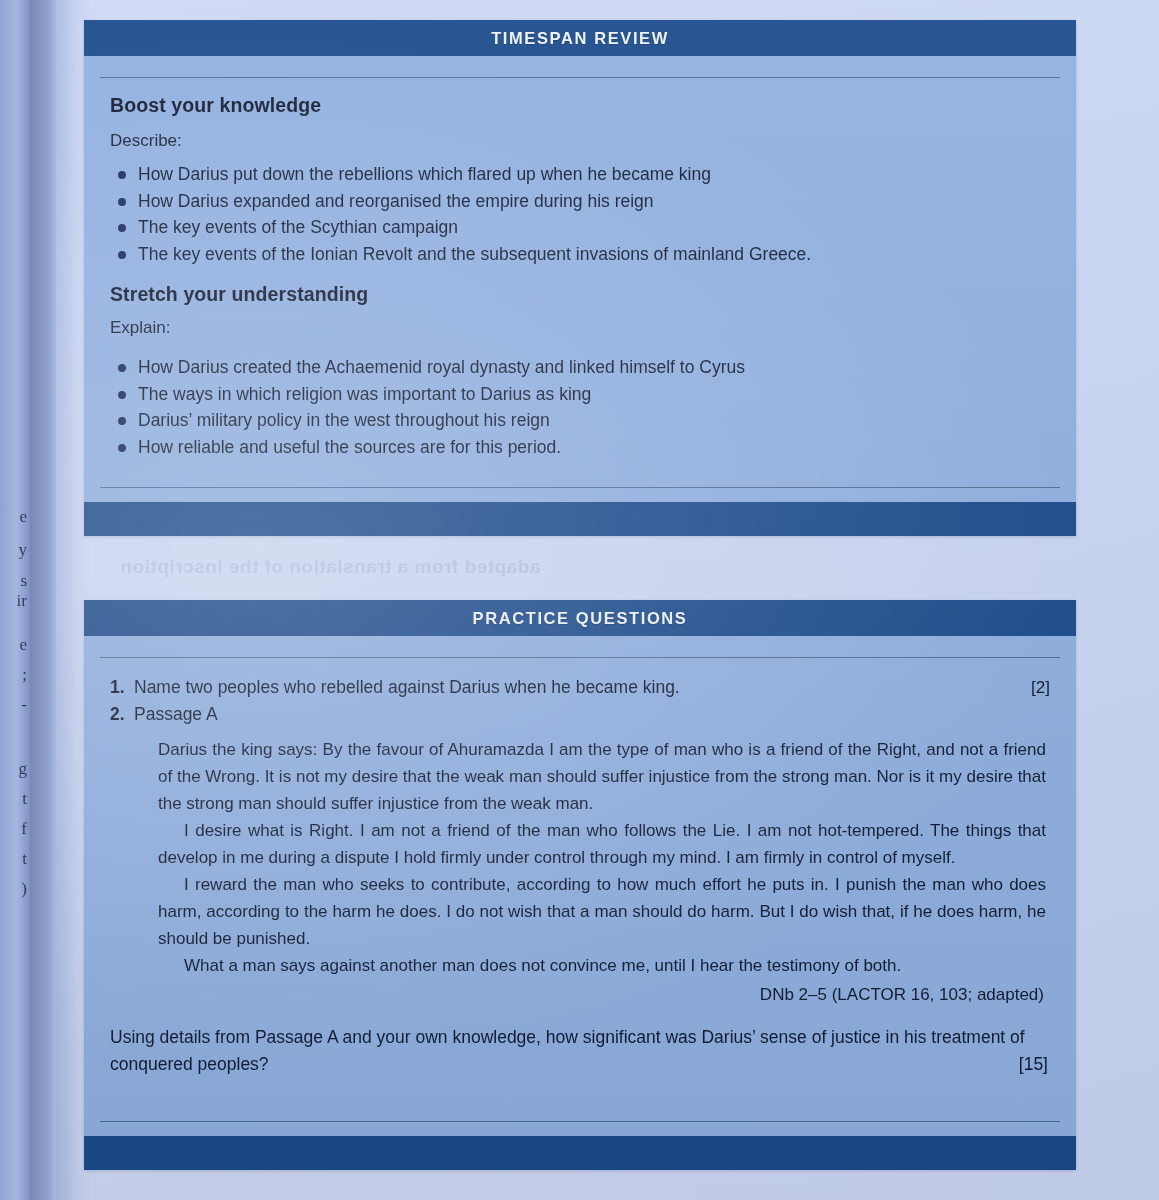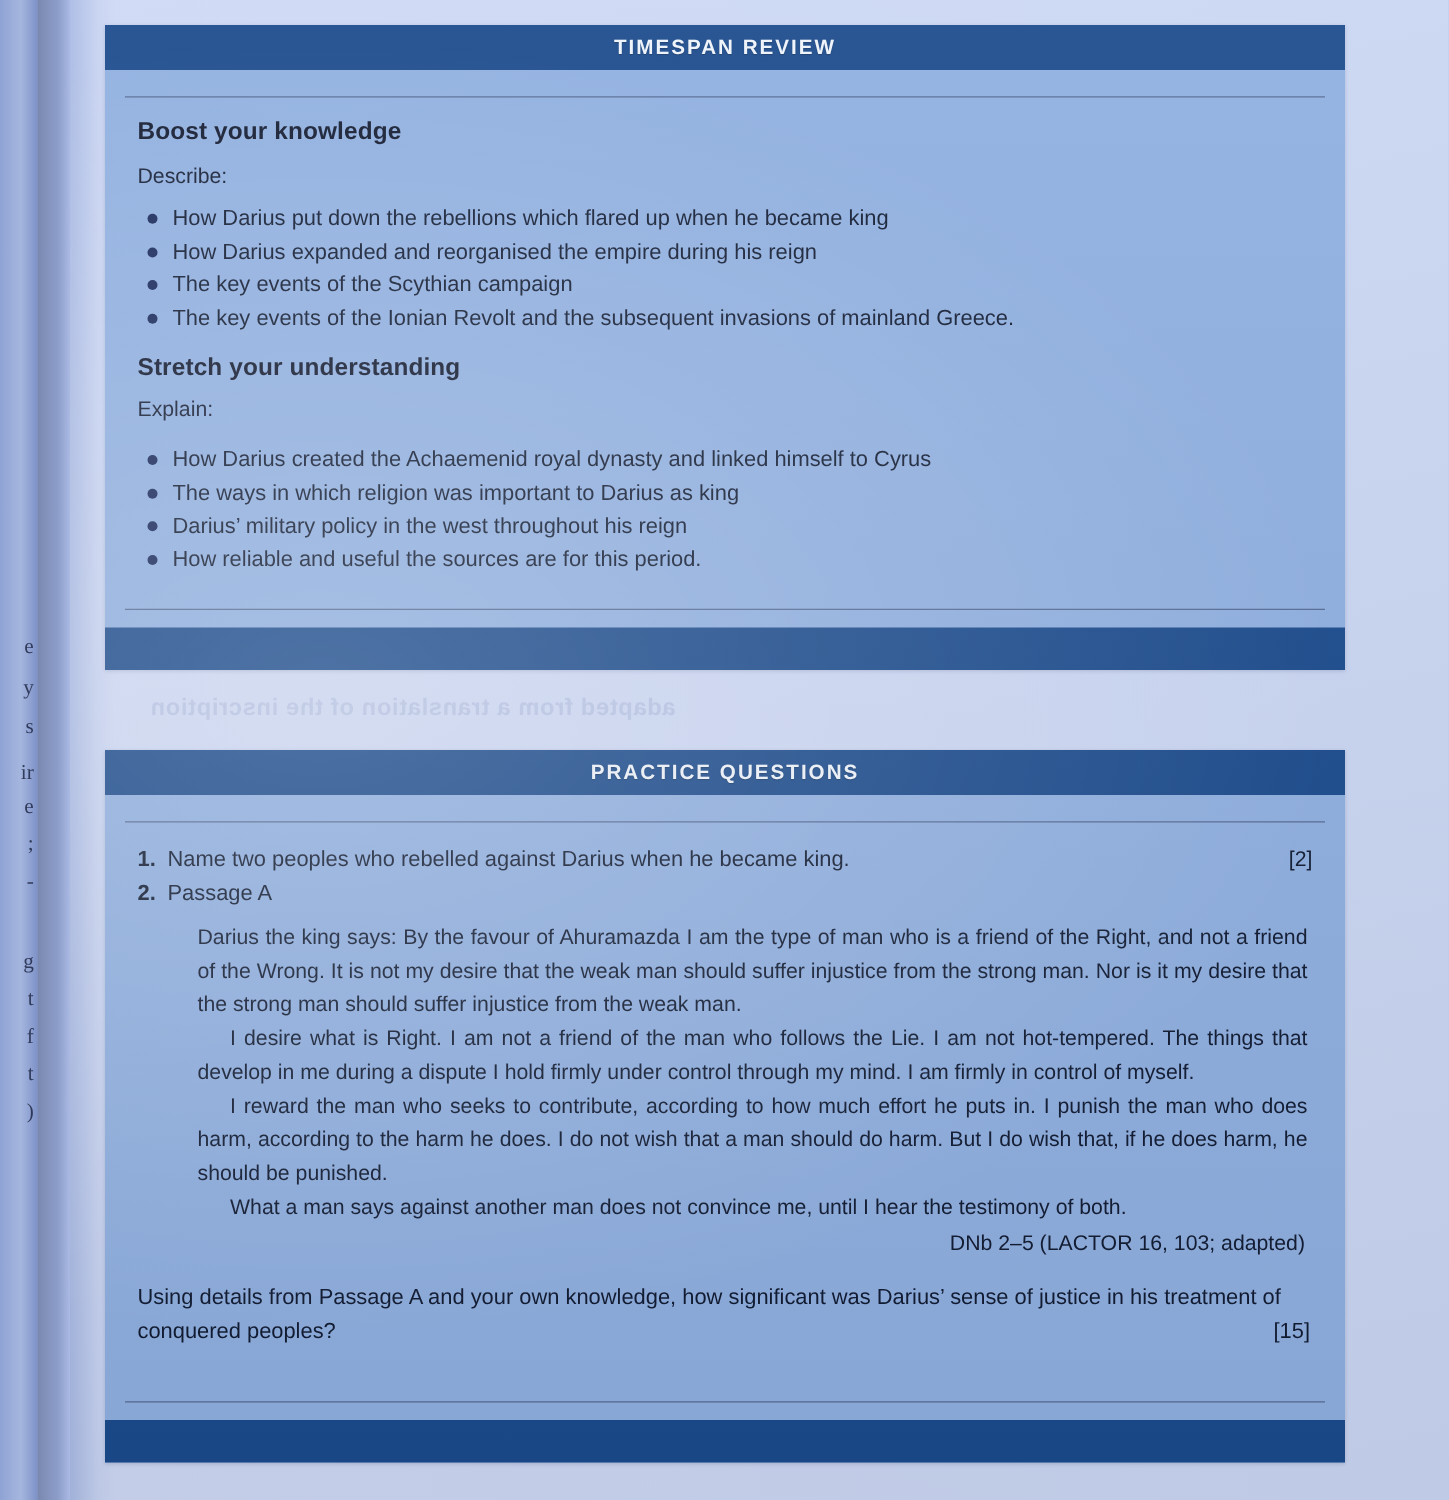--- a/index.html
+++ b/index.html
@@ -210,21 +210,21 @@
 </style>
 </head>
 <body>
 
 <div id="page">
 
   <div id="gutter-page">
     <span class="gutter-frag" style="top:508px">e</span>
     <span class="gutter-frag" style="top:541px">y</span>
     <span class="gutter-frag" style="top:572px">s</span>
-    <span class="gutter-frag" style="top:609px">ir</span>
+    <span class="gutter-frag" style="top:592px">ir</span>
     <span class="gutter-frag" style="top:636px">e</span>
     <span class="gutter-frag" style="top:666px">;</span>
     <span class="gutter-frag" style="top:696px">-</span>
     <span class="gutter-frag" style="top:760px">g</span>
     <span class="gutter-frag" style="top:790px">t</span>
     <span class="gutter-frag" style="top:820px">f</span>
     <span class="gutter-frag" style="top:850px">t</span>
     <span class="gutter-frag" style="top:880px">)</span>
   </div>
   <div id="gutter-shadow"></div>

